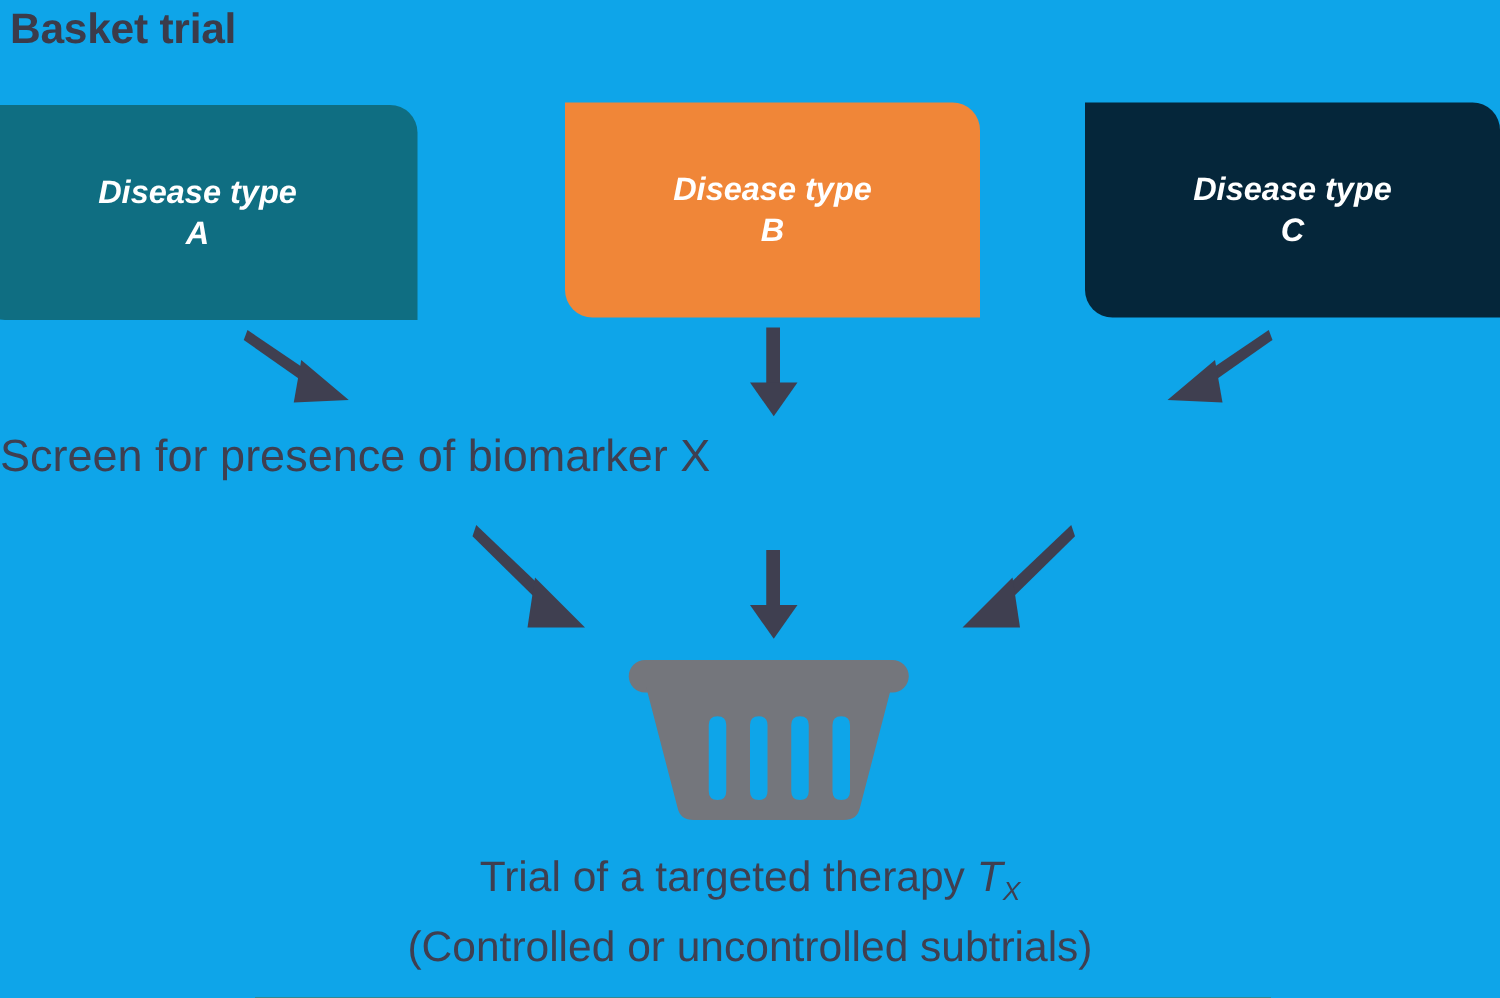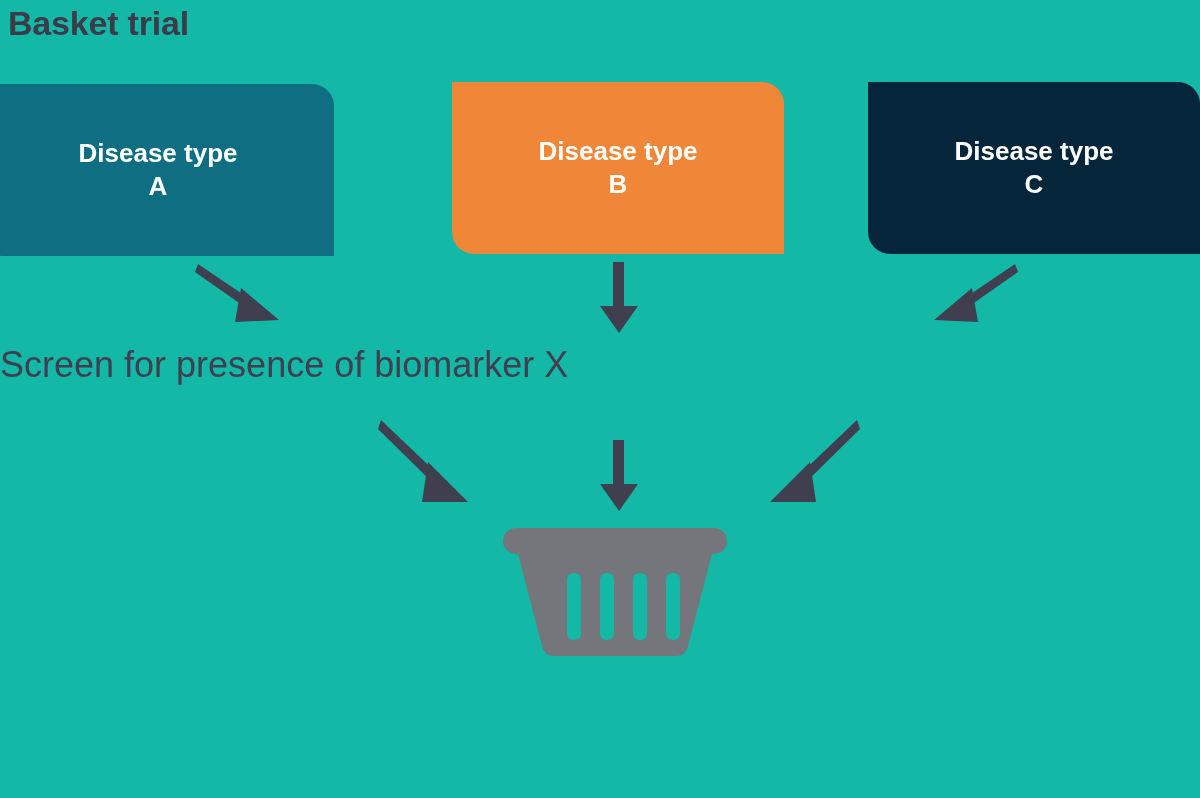--- a/index.html
+++ b/index.html
@@ -8,21 +8,21 @@
     padding: 0;
     background: #4a7450;
   }
   body {
     font-family: "Liberation Sans", sans-serif;
   }
   #stage {
     position: relative;
     width: 1200px;
     height: 798px;
-    background: #14b8a6;
+    background: #0ea5e9;
     overflow: hidden;
   }
 
   
   #diagram-title {
     position: absolute;
     left: 8px;
     top: 2px;
     font-size: 34px;
     font-weight: bold;
@@ -44,20 +44,21 @@
     font-weight: bold;
     line-height: 33px;
     
     border-radius: 0 22px 0 22px;
     box-sizing: border-box;
     padding: 0 10px;
   }
   .disease-box .box-label {
     display: block;
     white-space: pre-line;
+    font-style: italic;
   }
 
   #box-a {
     left: -18px;
     top: 84px;
     width: 352px;
     height: 172px;
     background: #0f6e82;
   }
   #box-b {
@@ -186,15 +187,17 @@
     <rect x="6" y="0" width="224" height="26" rx="13" fill="#74767c"></rect>
 
     <path fill="#74767c" fill-rule="evenodd" d="M20 22 L216 22 L191 118 Q189 128 178 128 L58 128 Q47 128 45 118 Z
              M70 52 Q70 45 77 45 Q84 45 84 52 L84 105 Q84 112 77 112 Q70 112 70 105 Z
              M103 52 Q103 45 110 45 Q117 45 117 52 L117 105 Q117 112 110 112 Q103 112 103 105 Z
              M136 52 Q136 45 143 45 Q150 45 150 52 L150 105 Q150 112 143 112 Q136 112 136 105 Z
              M169 52 Q169 45 176 45 Q183 45 183 52 L183 105 Q183 112 176 112 Q169 112 169 105 Z"></path>
   </svg>
 
   <div id="trial-text">
+    <span class="line"><span>Trial of a targeted therapy </span><span class="ital">T</span><span class="subx">X</span></span>
+    <span class="line">(Controlled or uncontrolled subtrials)</span>
   </div>
 
 </div>
 
 </body></html>

